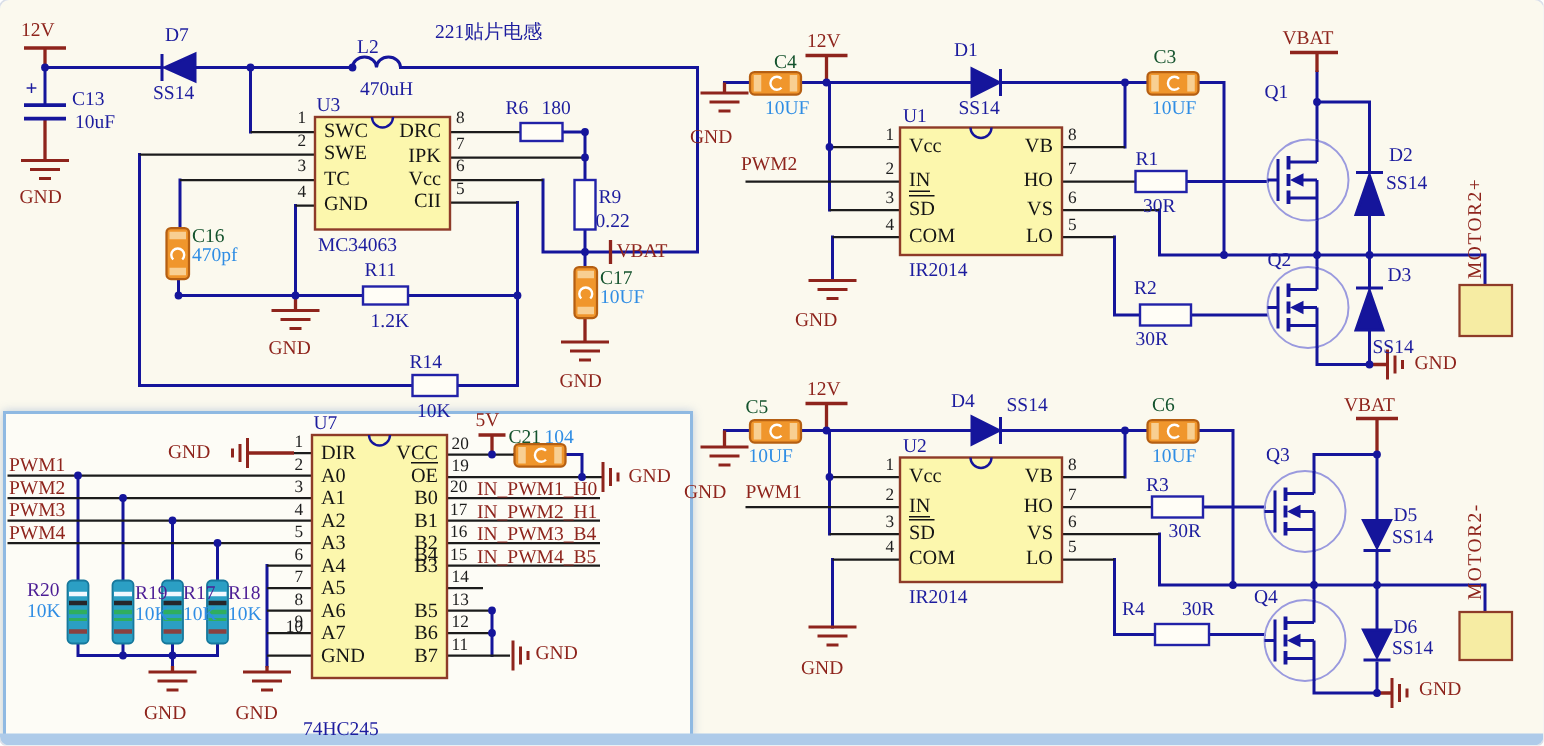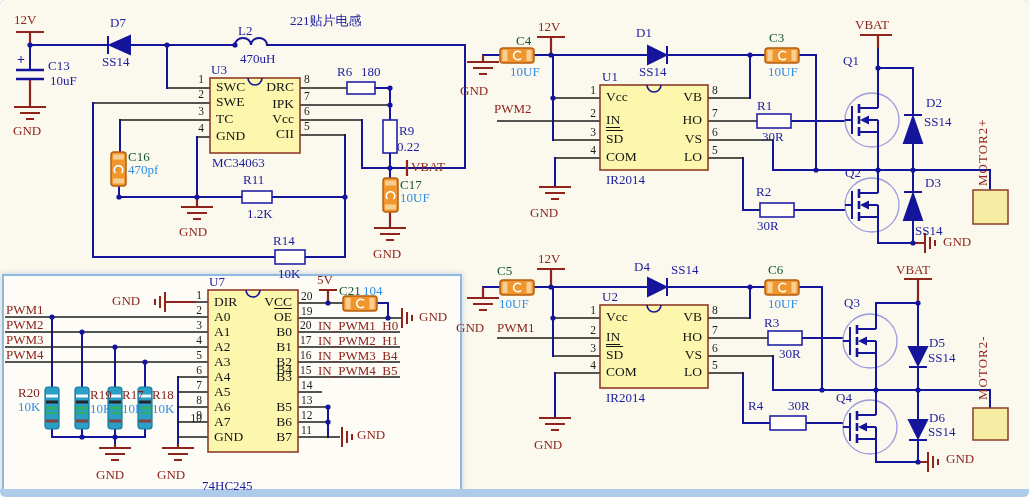--- a/index.html
+++ b/index.html
@@ -3,21 +3,21 @@
 <meta charset="utf-8">
 <style>
   html,body{margin:0;padding:0;background:#ffffff;}
   .stage{position:relative;width:1029px;height:497px;background:#fbf9ee;overflow:hidden;
          font-family:"Liberation Serif","DejaVu Serif",serif;border-radius:6px;outline:1px solid #dadfe8;}
   .bluebox{position:absolute;left:2px;top:274px;width:456px;height:214px;background:#fdfcf6;
            border:2px solid #8fb9e2;box-shadow:0 0 6px rgba(120,150,200,.45);}
   .bstrip{position:absolute;left:0;top:489px;width:1029px;height:8px;background:#aecbe9;}
   svg{position:absolute;left:0;top:0;}
   .lbl{position:absolute;white-space:nowrap;font-size:13px;line-height:1.05;pointer-events:none;}
-  .nv{color:#1c1c9e}.mr{color:#8e241c}.ol{color:#14532d}.lb{color:#2f8de4}.pu{color:#7f1d1d}
+  .nv{color:#1c1c9e}.mr{color:#8e241c}.ol{color:#14532d}.lb{color:#2f8de4}.pu{color:#4c1d95}
   .pn{font-size:11.5px;color:#1c1c1c}
   .nm{font-size:13.5px;color:#141414}
   .ra{display:inline-block;text-align:right}
   .w18{width:18px}.w80{width:80px}.w78{width:78px}.w96{width:96px}
   .ov{border-top:1.4px solid #141414;line-height:1}
   .un{border-bottom:1.4px solid #141414;line-height:1}
   .vert{writing-mode:vertical-rl;transform:rotate(180deg);letter-spacing:1px;}
   .wm{font-size:27px;font-weight:bold;color:rgba(125,125,125,.55);letter-spacing:3px;
       font-family:"DejaVu Sans","Liberation Sans",sans-serif;}
   .plus{font-weight:bold;font-size:14px}

